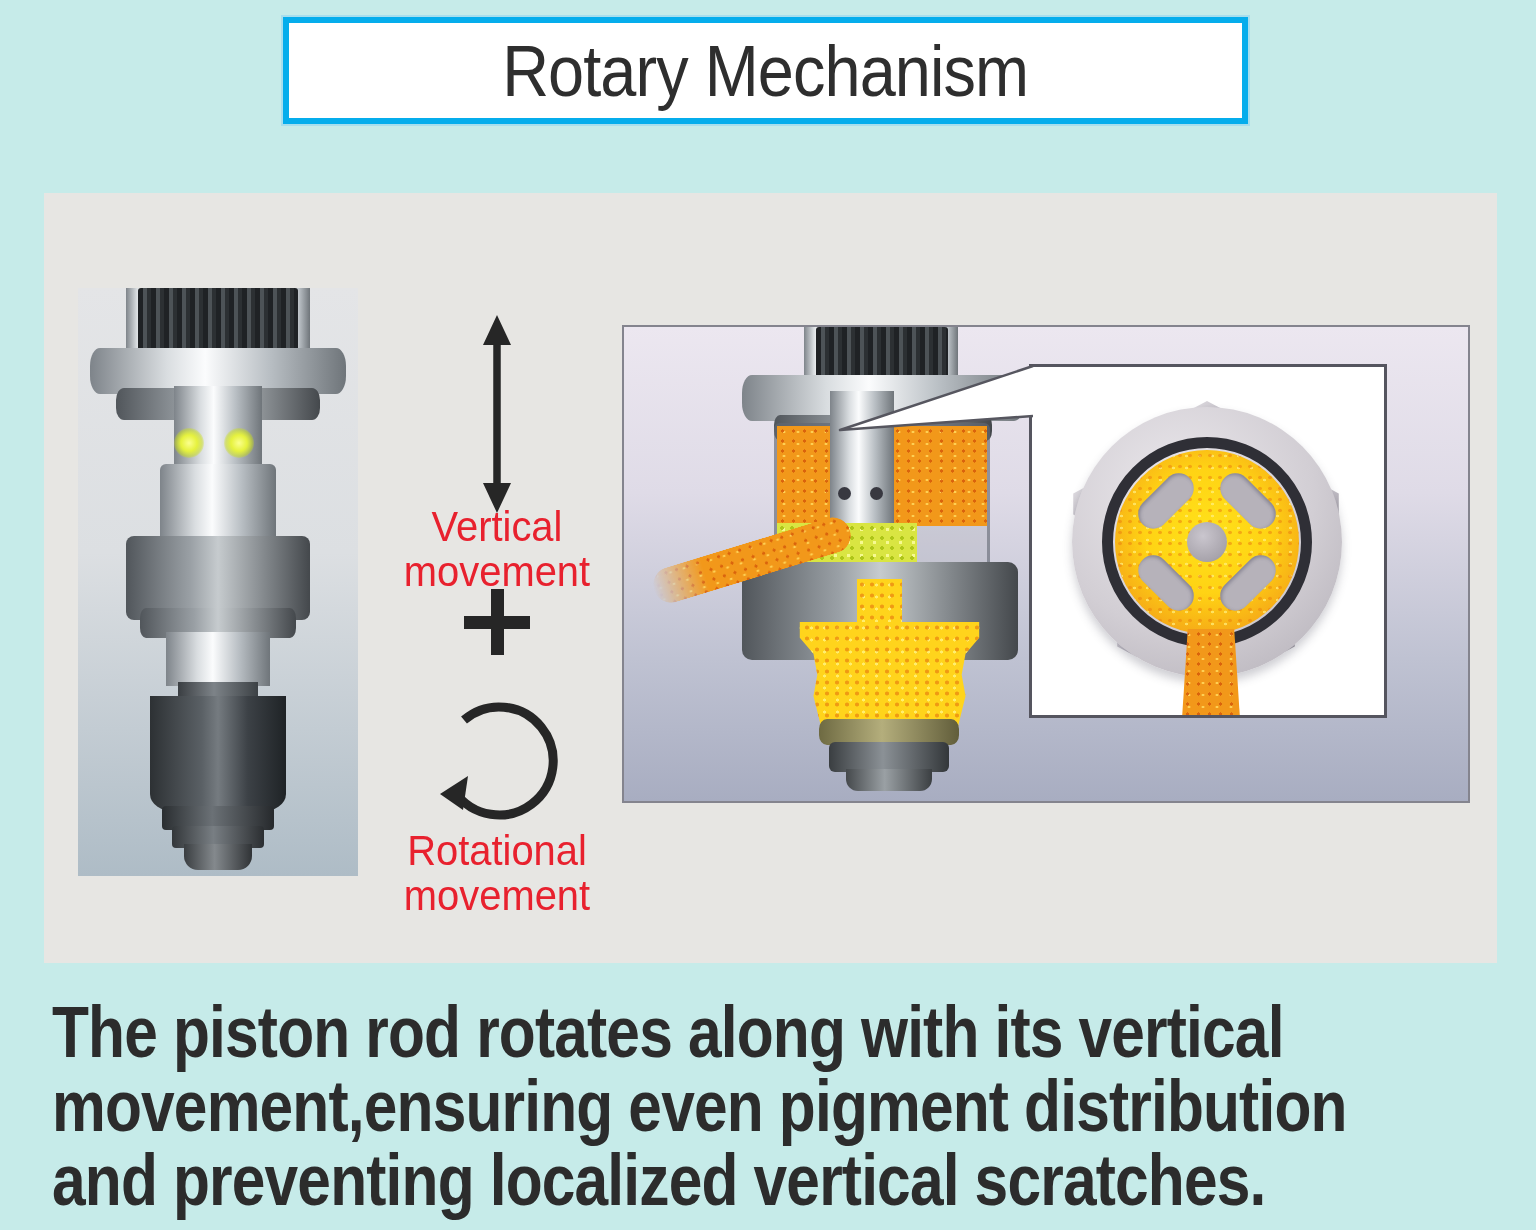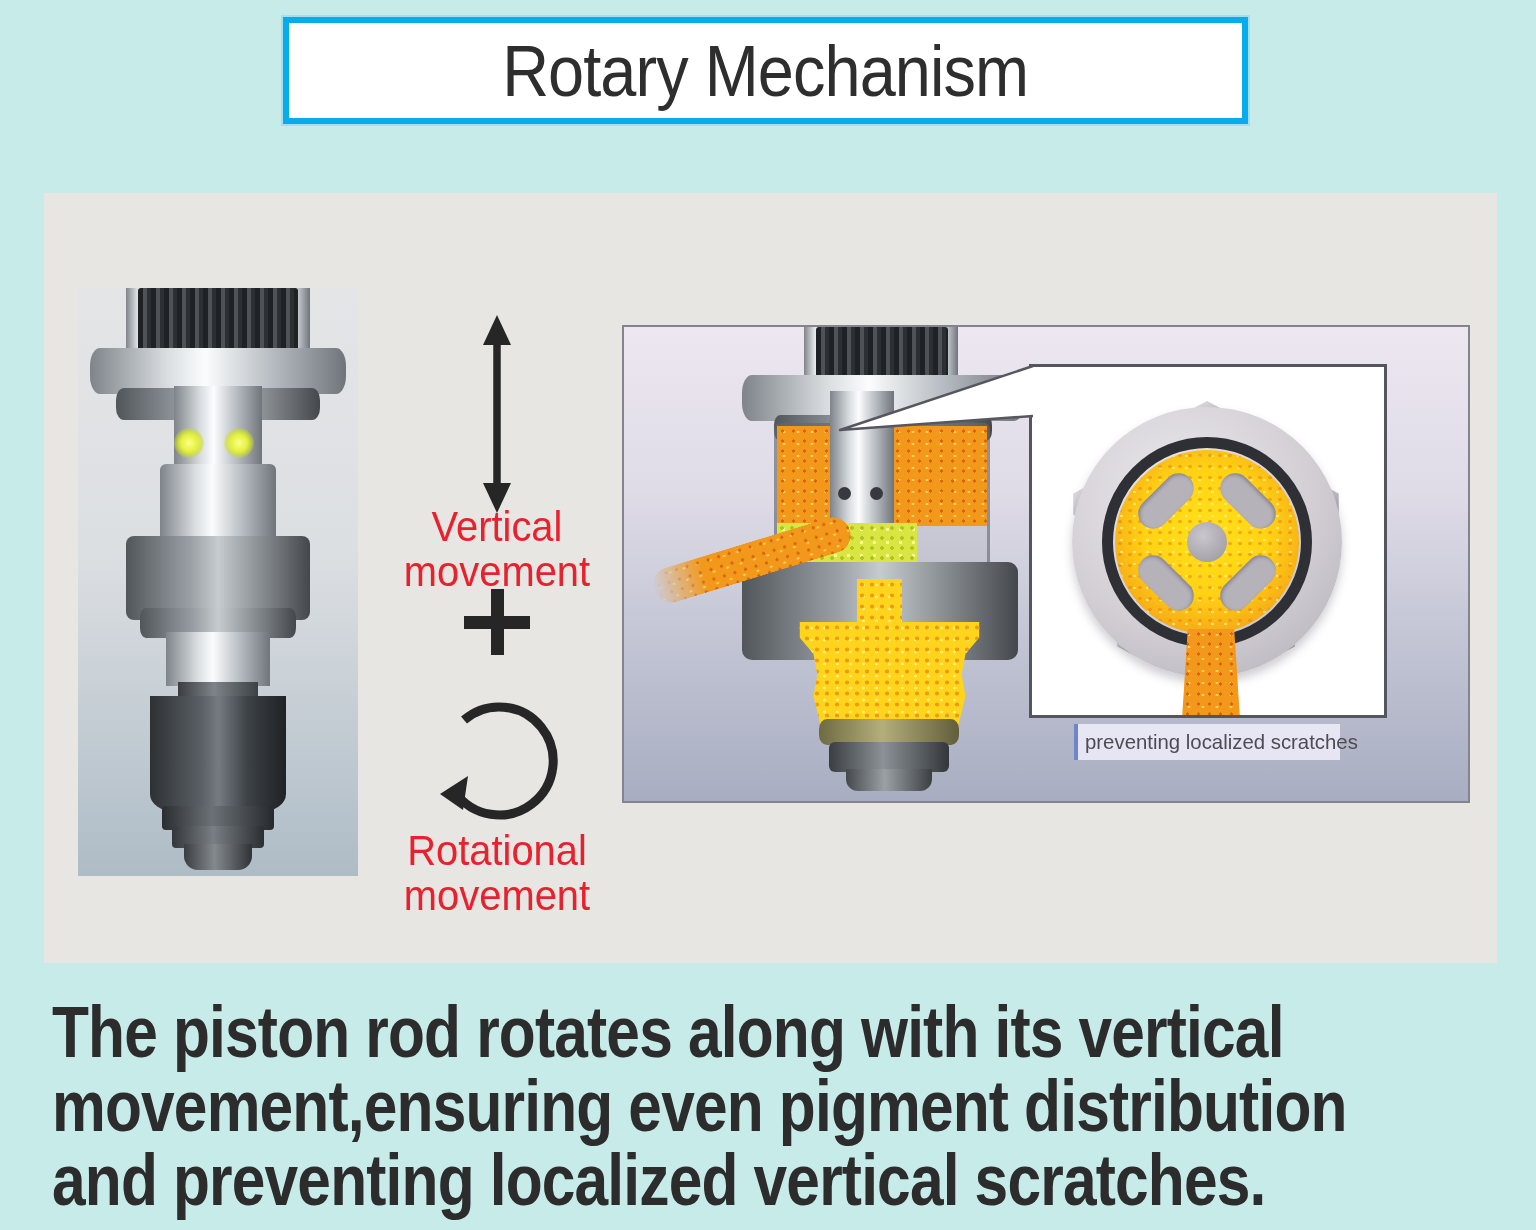--- a/index.html
+++ b/index.html
@@ -225,23 +225,20 @@
         <div class="yellow-disc"></div>
         <div class="dark-ring"></div>
         <div class="slot slot-1"></div>
         <div class="slot slot-2"></div>
         <div class="slot slot-3"></div>
         <div class="slot slot-4"></div>
         <div class="hub"></div>
         <div class="out-stream spk-orange"></div>
       </div>
 
-      <div class="caption-box">
-        <div class="caption-text">preventing localized scratches</div>
-      </div>
     </div>
   </div>
 
   <div class="desc">
     <span>The piston rod rotates along with its vertical</span>
     <span>movement,ensuring even pigment distribution</span>
     <span>and preventing localized vertical scratches.</span>
   </div>
 
 </div>

